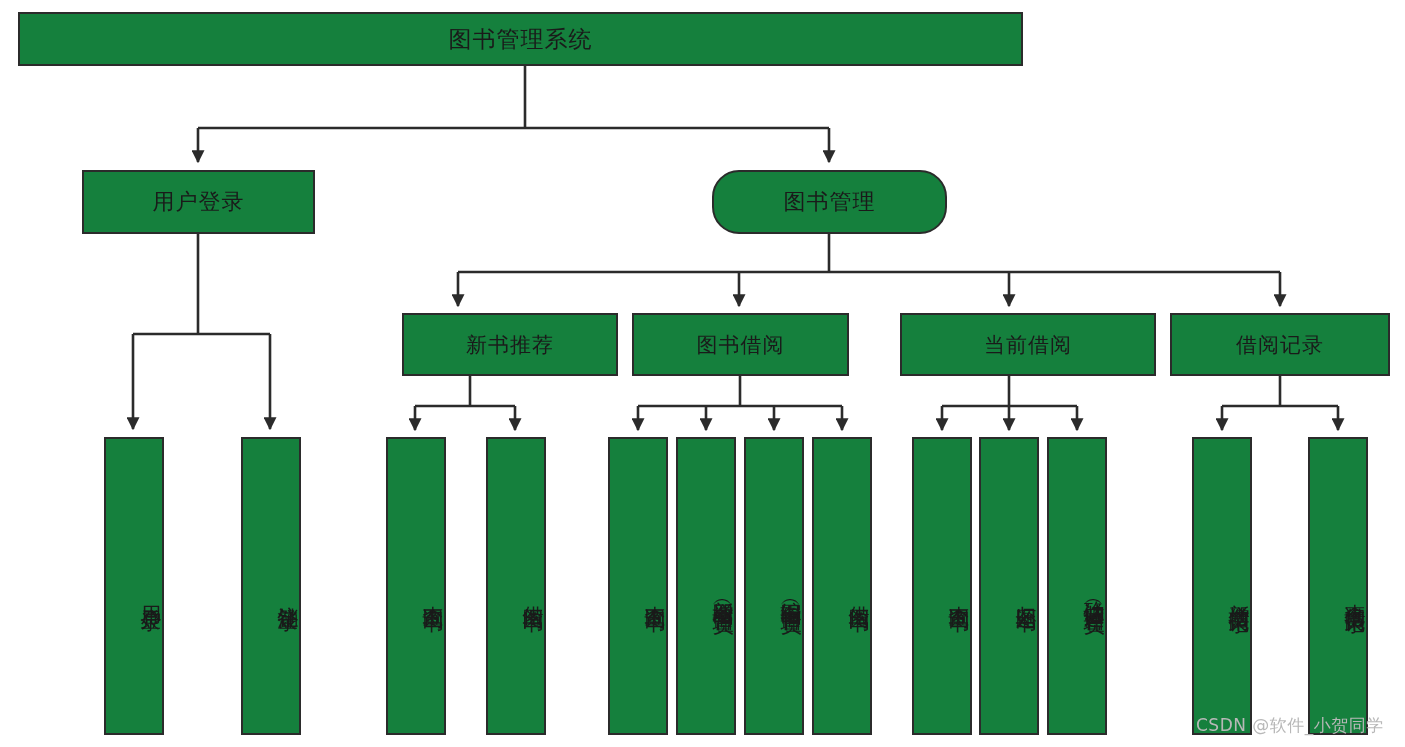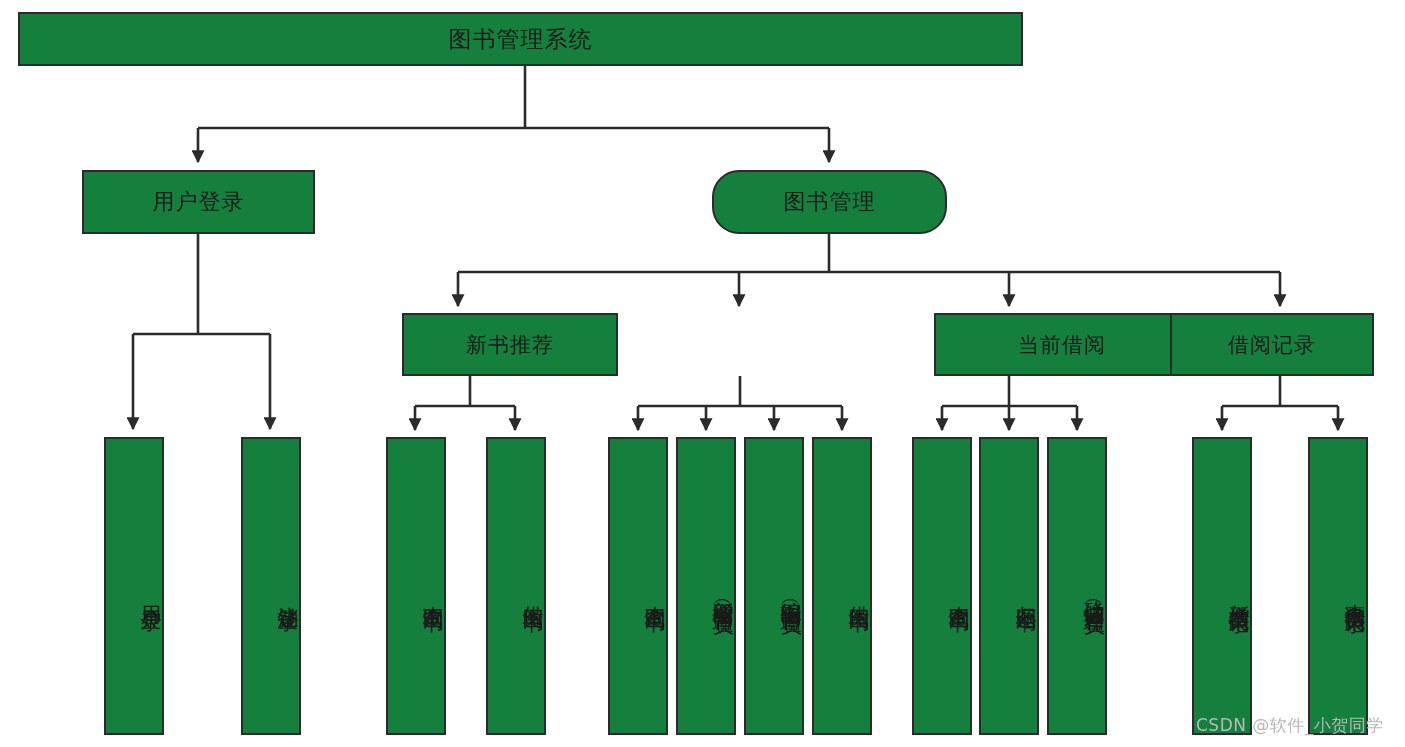--- a/index.html
+++ b/index.html
@@ -129,24 +129,27 @@
   <div class="node lvl2" style="left:82px;top:170px;width:233px;height:64px;">
     <span>用户登录</span>
   </div>
   <div class="node lvl2" style="left:712px;top:170px;width:235px;height:64px;border-radius:27px;">
     <span>图书管理</span>
   </div>
 
   <div class="node lvl3" style="left:362px;top:313px;width:216px;height:63px;margin-left:40px;">
     <span>新书推荐</span>
   </div>
-  <div class="node lvl3" style="left:900px;top:313px;width:256px;height:63px;margin-left:34px;">
+  <div class="node lvl3" style="left:632px;top:313px;width:217px;height:63px;">
+    <span>图书借阅</span>
+  </div>
+  <div class="node lvl3" style="left:900px;top:313px;width:256px;height:63px;">
     <span>当前借阅</span>
   </div>
-  <div class="node lvl3" style="left:1170px;top:313px;width:204px;height:63px;">
+  <div class="node lvl3" style="left:1170px;top:313px;width:220px;height:63px;">
     <span>借阅记录</span>
   </div>
 
   <div class="node leaf" style="left:104px;top:437px;width:60px;height:298px;">
     <span>用户登录</span>
   </div>
   <div class="node leaf" style="left:241px;top:437px;width:60px;height:298px;">
     <span>注销登录</span>
   </div>
 

